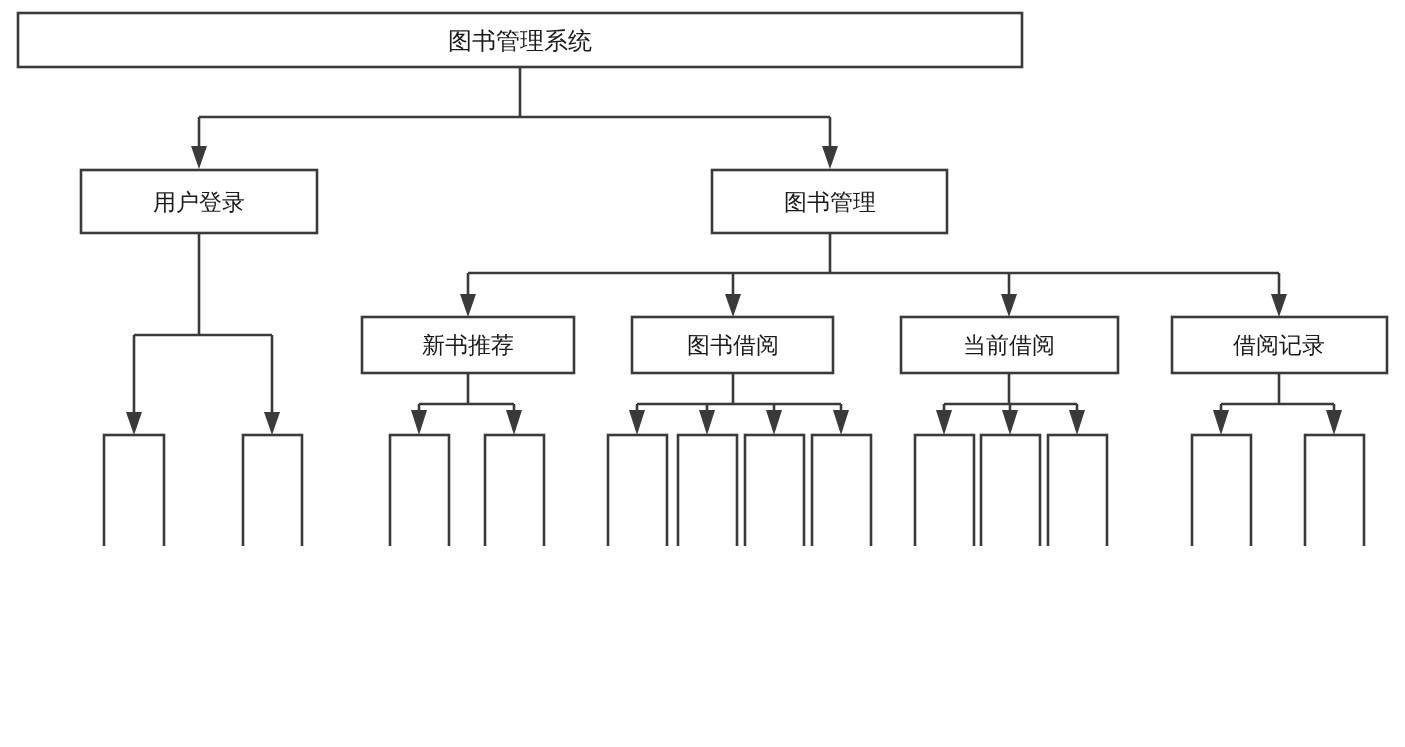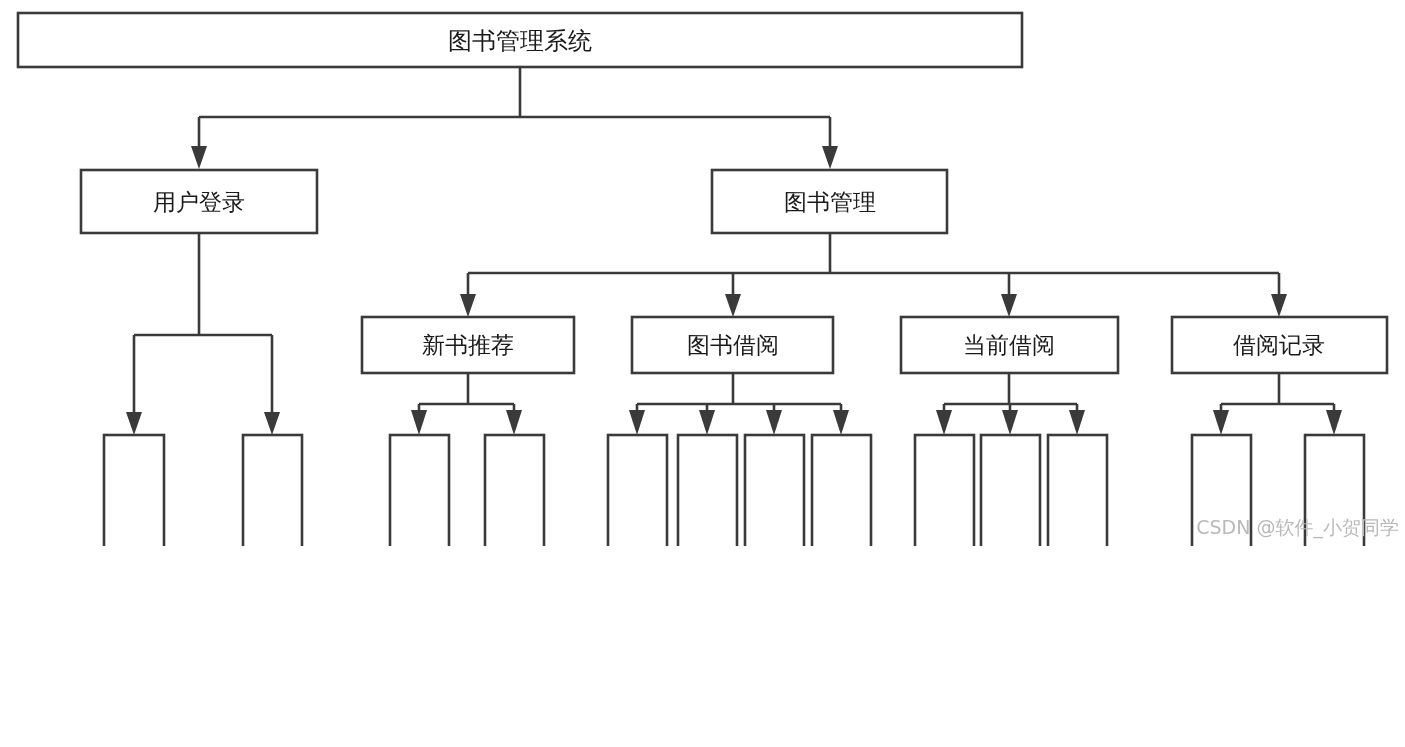--- a/index.html
+++ b/index.html
@@ -222,15 +222,14 @@
   <div class="leaf-label-v" style="left:915px; top:435px; width:59px; height:302px;">查询图书</div>
 
   <div class="leaf-label-v" style="left:981px; top:435px; width:59px; height:302px;">归还图书</div>
 
   <div class="leaf-label-v" style="left:1048px; top:437px; width:59px; height:300px; align-items:flex-start;">确认归还（管理员）</div>
 
   <div class="leaf-label-v" style="left:1192px; top:435px; width:59px; height:302px;">新增借阅记录</div>
 
   <div class="leaf-label-v" style="left:1305px; top:435px; width:59px; height:302px;">查询借阅记录</div>
 
-  <div class="watermark">CSDN @软件_小贺同学</div>
 
 </div>
 
 </body></html>

